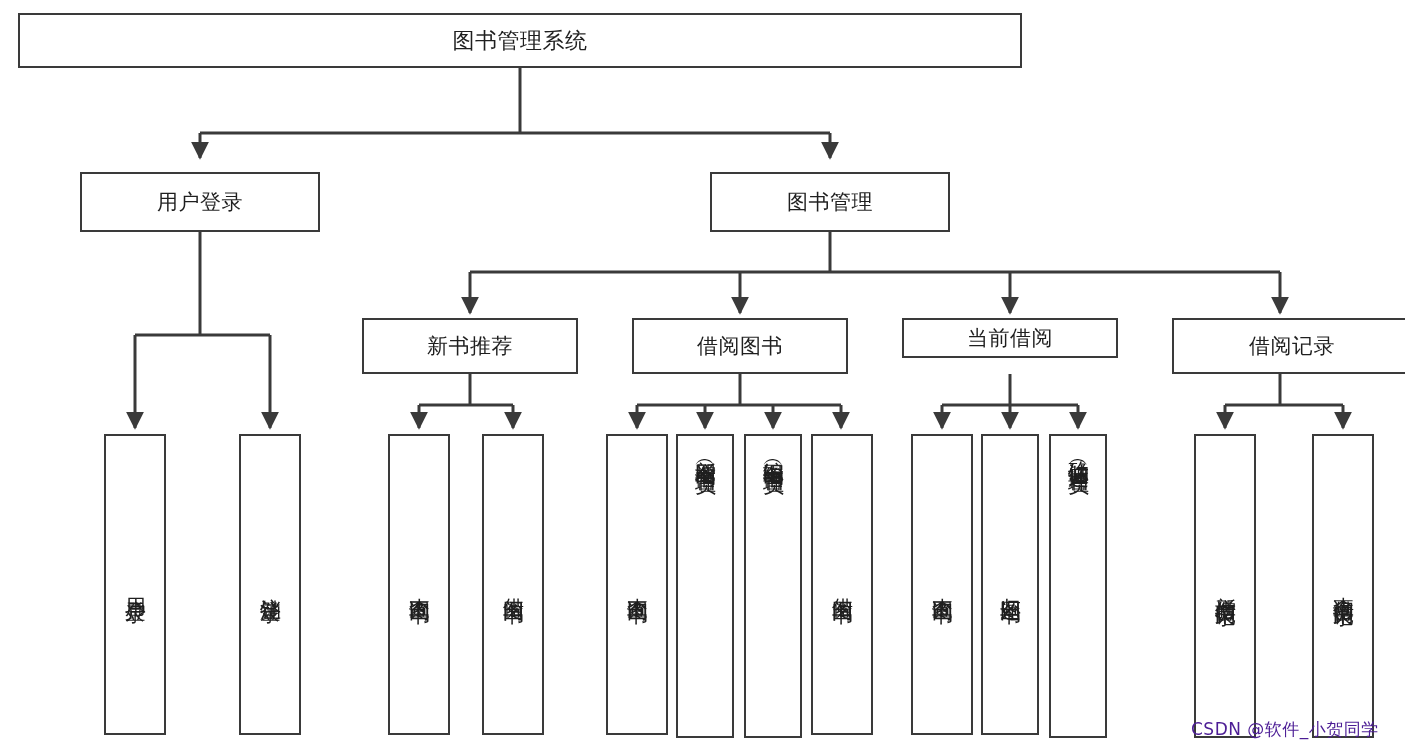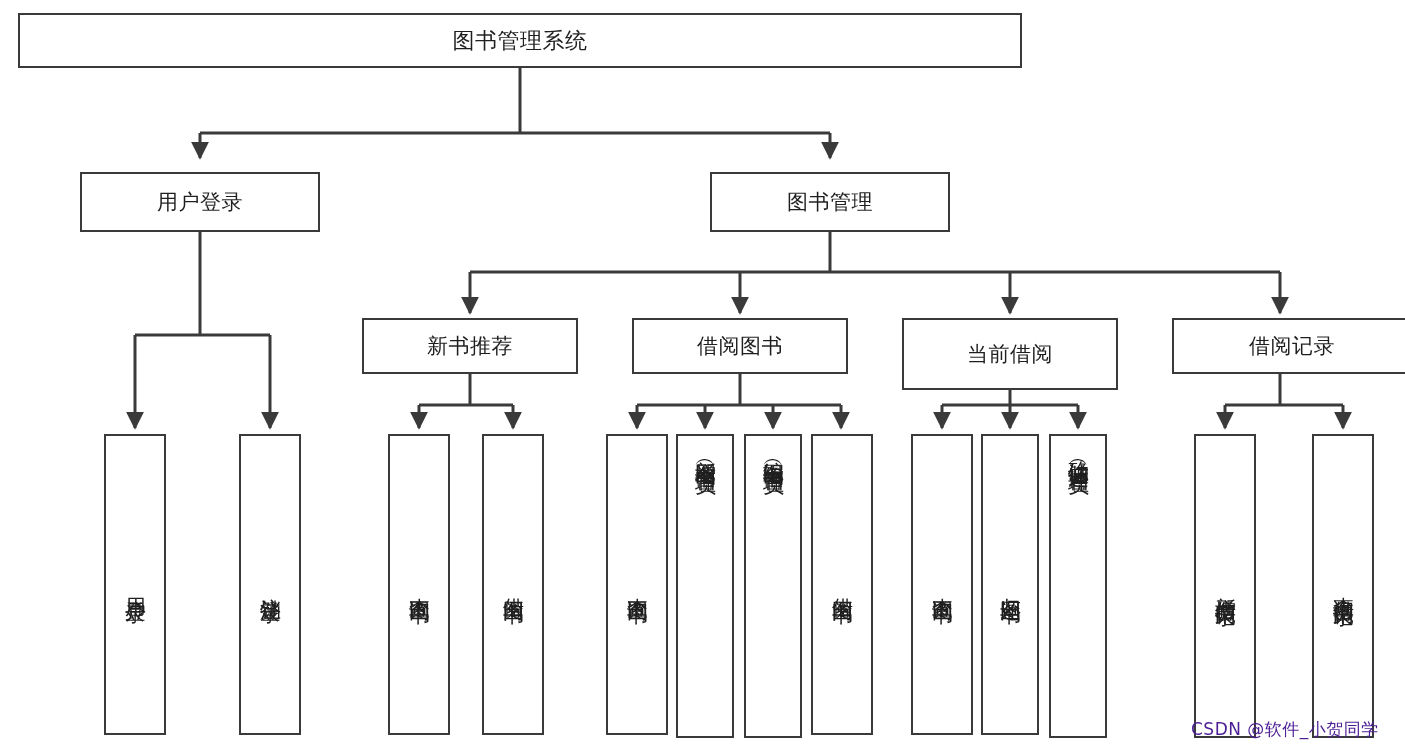--- a/index.html
+++ b/index.html
@@ -144,21 +144,21 @@
   </div>
 
   <div class="node node-l1" style="left:710px; top:172px; width:240px; height:60px;">
     <span class="label">图书管理</span>
   </div>
 
   <div class="node node-l2" style="left:632px; top:318px; width:216px; height:56px;">
     <span class="label">借阅图书</span>
   </div>
 
-  <div class="node node-l2" style="left:902px; top:318px; width:216px; height:72px;">
+  <div class="node node-l2" style="left:902px; top:318px; width:216px; height:40px;">
     <span class="label">当前借阅</span>
   </div>
 
   <div class="node node-l2" style="left:1172px; top:318px; width:240px; height:56px;">
     <span class="label">借阅记录</span>
   </div>
 
   <div class="node node-leaf center" style="left:104px; top:434px; width:62px; height:301px;">
     <span class="label">用户登录</span>
   </div>

